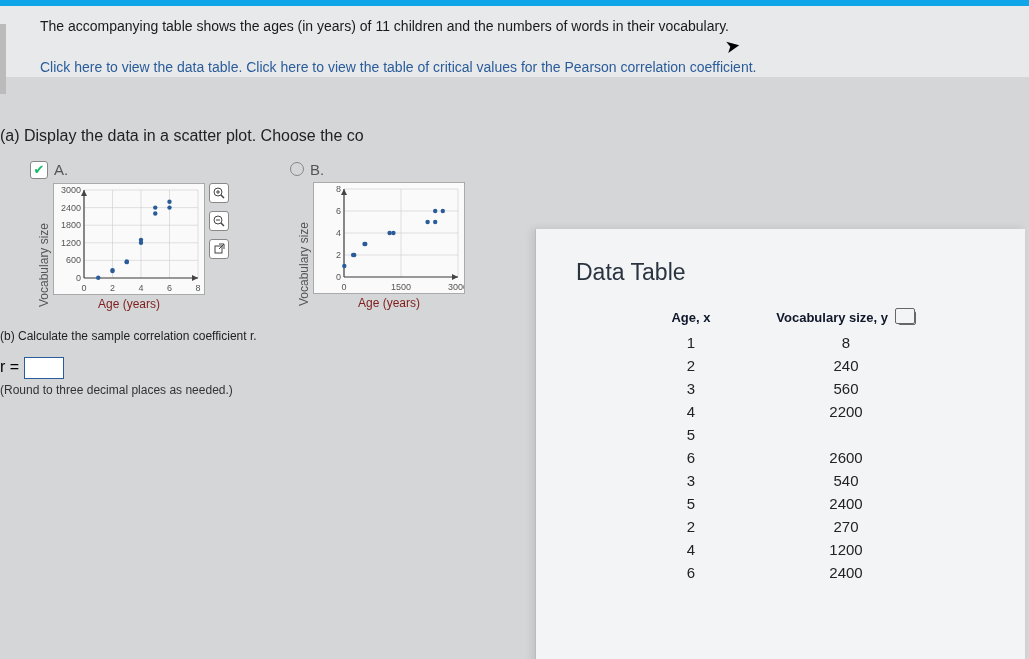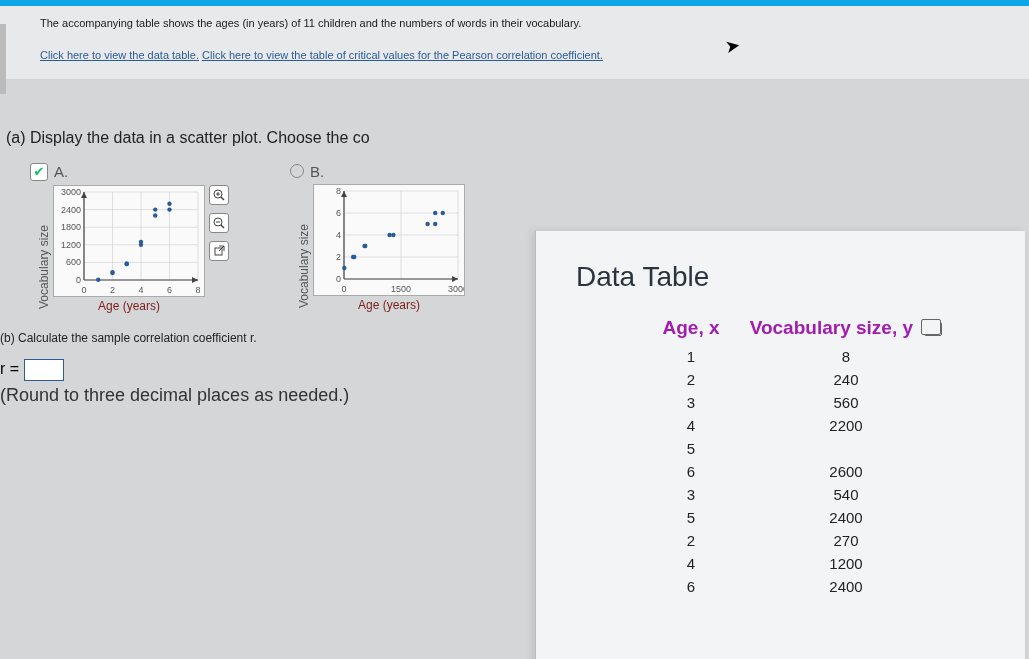--- a/index.html
+++ b/index.html
@@ -6,50 +6,50 @@
     body {
       font-family: Arial, Helvetica, sans-serif;
       background: #d4d6d8;
       width: 1029px;
       height: 659px;
       position: relative;
       overflow: hidden;
     }
     .top-border { height: 6px; background: #0ea5e9; }
     .content-wrap { padding: 6px 20px 0 40px; background: #e8e9ea; }
-    .intro { font-size: 11px; line-height: 1.45; color: #1a1a1a; padding: 4px 0 15px 0; }
-    .link { color: #2a5c9a; text-decoration: underline; cursor: pointer; text-align: right; }
+    .intro { font-size: 14px; line-height: 1.45; color: #1a1a1a; padding: 4px 0 0 0; }
+    .link { color: #2a5c9a; cursor: pointer; text-align: right; }
     .main-area { position: relative; margin-top: 40px; height: 520px; }
     .left-panel { width: 520px; padding-top: 10px; }
-    .qtext { font-size: 16px; color: #222; margin-bottom: 16px; margin-left: 6px; }
+    .qtext { font-size: 16px; color: #222; margin-bottom: 16px; }
     .choice-row { display: flex; gap: 40px; margin: 8px 0 18px 10px; }
     .choice { display: flex; flex-direction: column; align-items: center; position: relative; width: 220px; }
     .choice-label-row { display:flex; align-items:center; gap:6px; font-size:15px; color:#555; align-self:flex-start; margin-left:20px; margin-bottom:4px;}
     .check { width:18px; height:18px; border:1px solid #888; border-radius:3px; display:inline-flex; align-items:center; justify-content:center; font-size:13px; color:#1b6; background:#fff;}
     .radio { width:14px; height:14px; border:1.5px solid #888; border-radius:50%; display:inline-block; }
     .plot-wrap { position:relative; display:flex; }
     .ylabel { writing-mode: vertical-rl; transform: rotate(180deg); font-size:12px; color:#555; padding:4px 2px; }
     .plot-box { border:1px solid #aaa; background:#fafafa; position:relative; }
     .plot-box svg { display:block; }
     .xlabel { font-size:12px; color:#7f1d1d; text-align:center; margin-top:2px; }
     .side-icons { position:absolute; right:-24px; top:0; display:flex; flex-direction:column; gap:8px; }
     .icon-btn { width:20px; height:20px; border:1px solid #888; border-radius:3px; background:#fff; display:flex; align-items:center; justify-content:center; font-size:12px; color:#444; cursor:pointer;}
     .partb { font-size:12px; color:#222; margin-top:18px; }
     .r-line { margin:14px 0 4px 0; font-size:16px; }
     .r-box { display:inline-block; width:40px; height:22px; border:1px solid #2a5c9a; background:#fff; vertical-align:middle; }
-    .hint { font-size:18px; color:#333; }
+    .hint { font-size:12px; color:#333; }
 
     .modal {
       position:absolute; left:535px; top:112px; width:490px; height:540px;
       background:#f3f4f5; border-left:1px solid #bbb; box-shadow:-3px 0 8px rgba(0,0,0,.1);
       padding:30px 24px 18px 40px; color:#222;
     }
-    .modal h2 { font-size:28px; font-weight:400; color:#2a3440; margin-bottom:24px; }
+    .modal h2 { font-size:23px; font-weight:400; color:#2a3440; margin-bottom:24px; }
     .dt-table { width: 330px; margin-left:60px; }
-    .dt-head { display:flex; font-weight:700; font-size:19px; color:#a21caf; padding-bottom:6px; }
+    .dt-head { display:flex; font-weight:700; font-size:13px; color:#0f172a; padding-bottom:6px; }
     .dt-head .c1 { width:110px; text-align:center; }
     .dt-head .c2 { width:200px; text-align:center; }
     .dt-row { display:flex; font-size:15px; padding:3px 0; }
     .dt-row .c1 { width:110px; text-align:center; }
     .dt-row .c2 { width:200px; text-align:center; }
     .copy-icon { width:18px; height:14px; border:1.5px solid #666; border-radius:2px; position:relative; display:inline-block; vertical-align:middle; margin-left:6px;}
     .copy-icon::before { content:''; position:absolute; left:-4px; top:-4px; width:18px; height:14px; border:1.5px solid #666; border-radius:2px; background:#f3f4f5;}
 
     .cursor-icon { position:absolute; left:725px; top:35px; font-size:18px; color:#000; transform:rotate(-10deg); }
     .vert-bar { position:absolute; left:0; top:24px; width:6px; height:70px; background:#bbb; }

